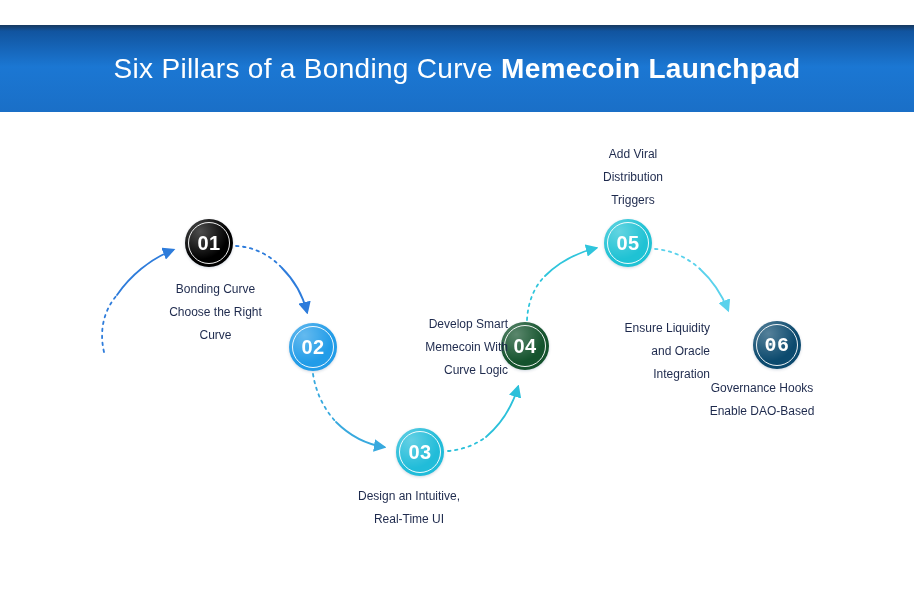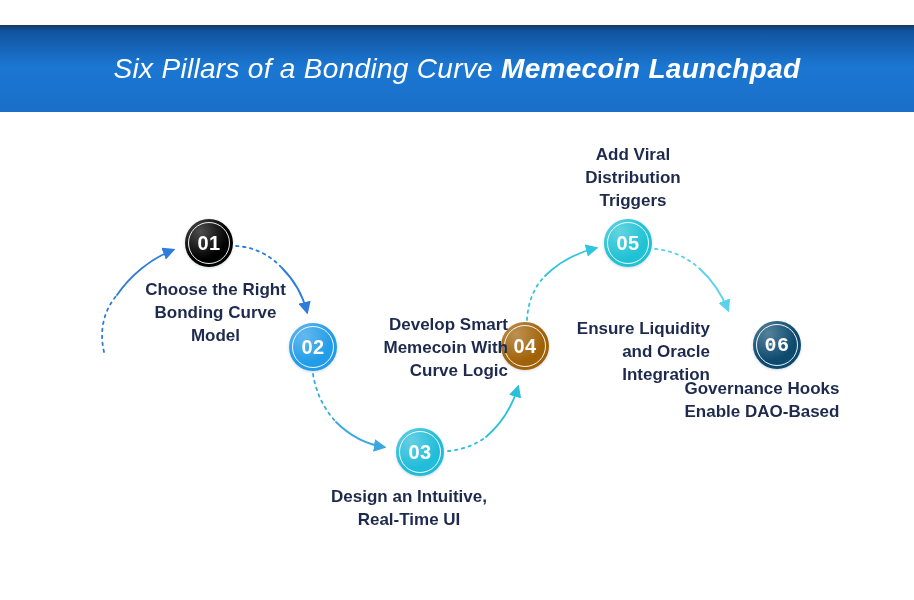--- a/index.html
+++ b/index.html
@@ -7,21 +7,21 @@
     position:relative;
     width:914px;height:600px;
     background:#ffffff;
     font-family:"Liberation Sans", sans-serif;
     overflow:hidden;
   }
   
   .banner{
     position:absolute;left:0;top:25px;width:914px;height:87px;
     background:linear-gradient(180deg,#16395f 0%,#11549f 7%,#1b77d3 48%,#1a6fc7 100%);
-    display:flex;align-items:center;justify-content:center;font-style:italic;
+    display:flex;align-items:center;justify-content:center;
   }
   .banner-title{
     color:#ffffff;font-size:28px;letter-spacing:.3px;white-space:pre;
     font-weight:400;
   }
   .banner-title .bold{font-weight:700;}
   
   .circle{
     position:absolute;width:48px;height:48px;border-radius:50%;
     display:flex;align-items:center;justify-content:center;
@@ -33,21 +33,21 @@
   }
   .circle .ring{
     position:absolute;inset:3px;border:1.6px solid rgba(255,255,255,.92);
     border-radius:50%;pointer-events:none;
   }
   .circle .num{
     position:relative;color:#ffffff;font-size:20px;font-weight:700;letter-spacing:.5px;
   }
   
   .step-label{
-    position:absolute;color:#1e2a4d;font-size:17px;font-weight:700;line-height:23px;
+    position:absolute;color:#1e2a4d;font-size:12px;font-weight:400;line-height:23px;
   }
   .center{text-align:center;}
   .left{text-align:right;}
   
   svg.flow{position:absolute;left:0;top:0;pointer-events:none;}
   .dashed{fill:none;stroke-width:1.8;stroke-linecap:round;stroke-dasharray:2.5 4.5;}
   .solid{fill:none;stroke-width:1.8;stroke-linecap:round;}
 </style>
 </head>
 <body>
@@ -111,37 +111,37 @@
     <span class="num">01</span>
   </div>
   <div class="circle" style="left: 289px; top: 323px; background: rgb(33, 156, 232);">
     <span class="ring"></span>
     <span class="num">02</span>
   </div>
   <div class="circle" style="left: 396px; top: 428px; background: rgb(33, 188, 217);">
     <span class="ring"></span>
     <span class="num">03</span>
   </div>
-  <div class="circle" style="left: 501px; top: 322px; background: #a16207;">
+  <div class="circle" style="left: 501px; top: 322px; background: #14532d;">
     <span class="ring"></span>
     <span class="num">04</span>
   </div>
   <div class="circle" style="left: 604px; top: 219px; background: rgb(31, 194, 212);">
     <span class="ring"></span>
     <span class="num">05</span>
   </div>
   <div class="circle" style="left: 753px; top: 321px; background: #0c4a6e; font-family: Liberation Mono, monospace;">
     <span class="ring"></span>
     <span class="num">06</span>
   </div>
 
   <div class="step-label center" style="left:128px;top:278px;width:175px;">
+    <div>Bonding Curve</div>
     <div>Choose the Right</div>
-    <div>Bonding Curve</div>
-    <div>Model</div>
+    <div>Curve</div>
   </div>
 
   <div class="step-label left" style="left:348px;top:313px;width:160px;">
     <div>Develop Smart</div>
     <div>Memecoin With</div>
     <div>Curve Logic</div>
   </div>
 
   <div class="step-label center" style="left:319px;top:485px;width:180px;">
     <div>Design an Intuitive,</div>

